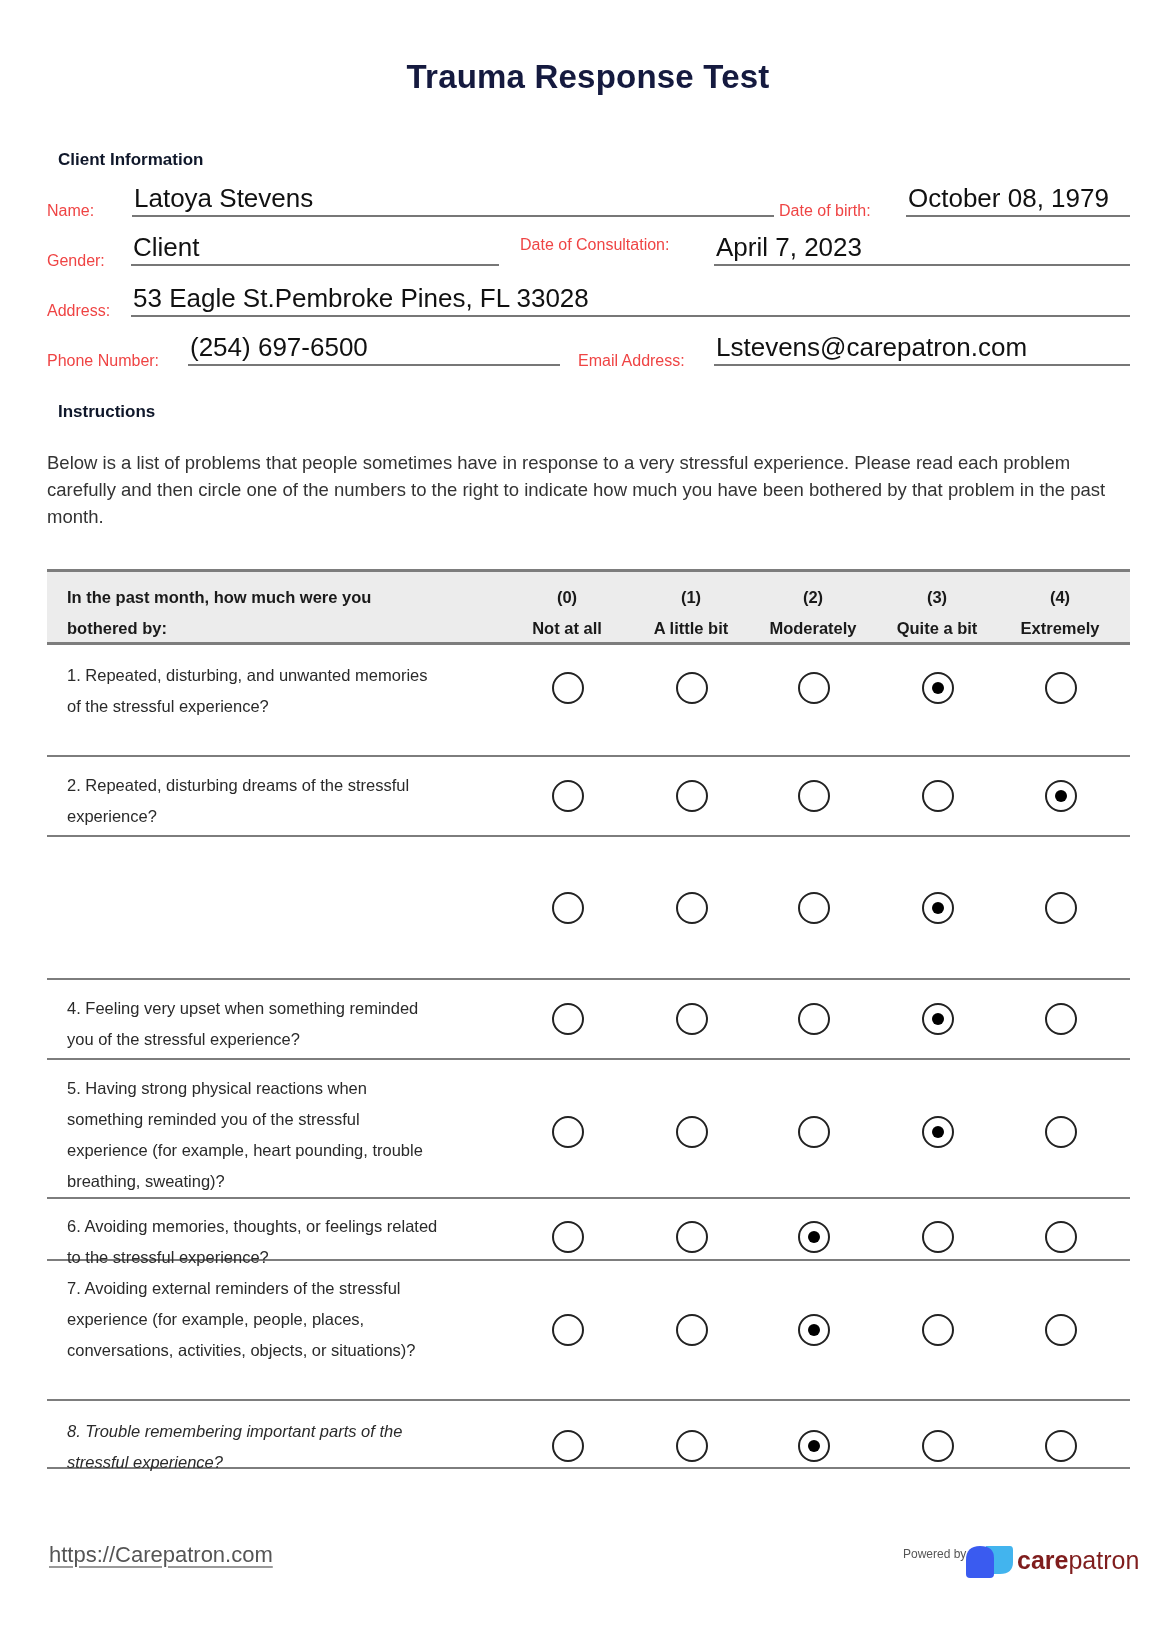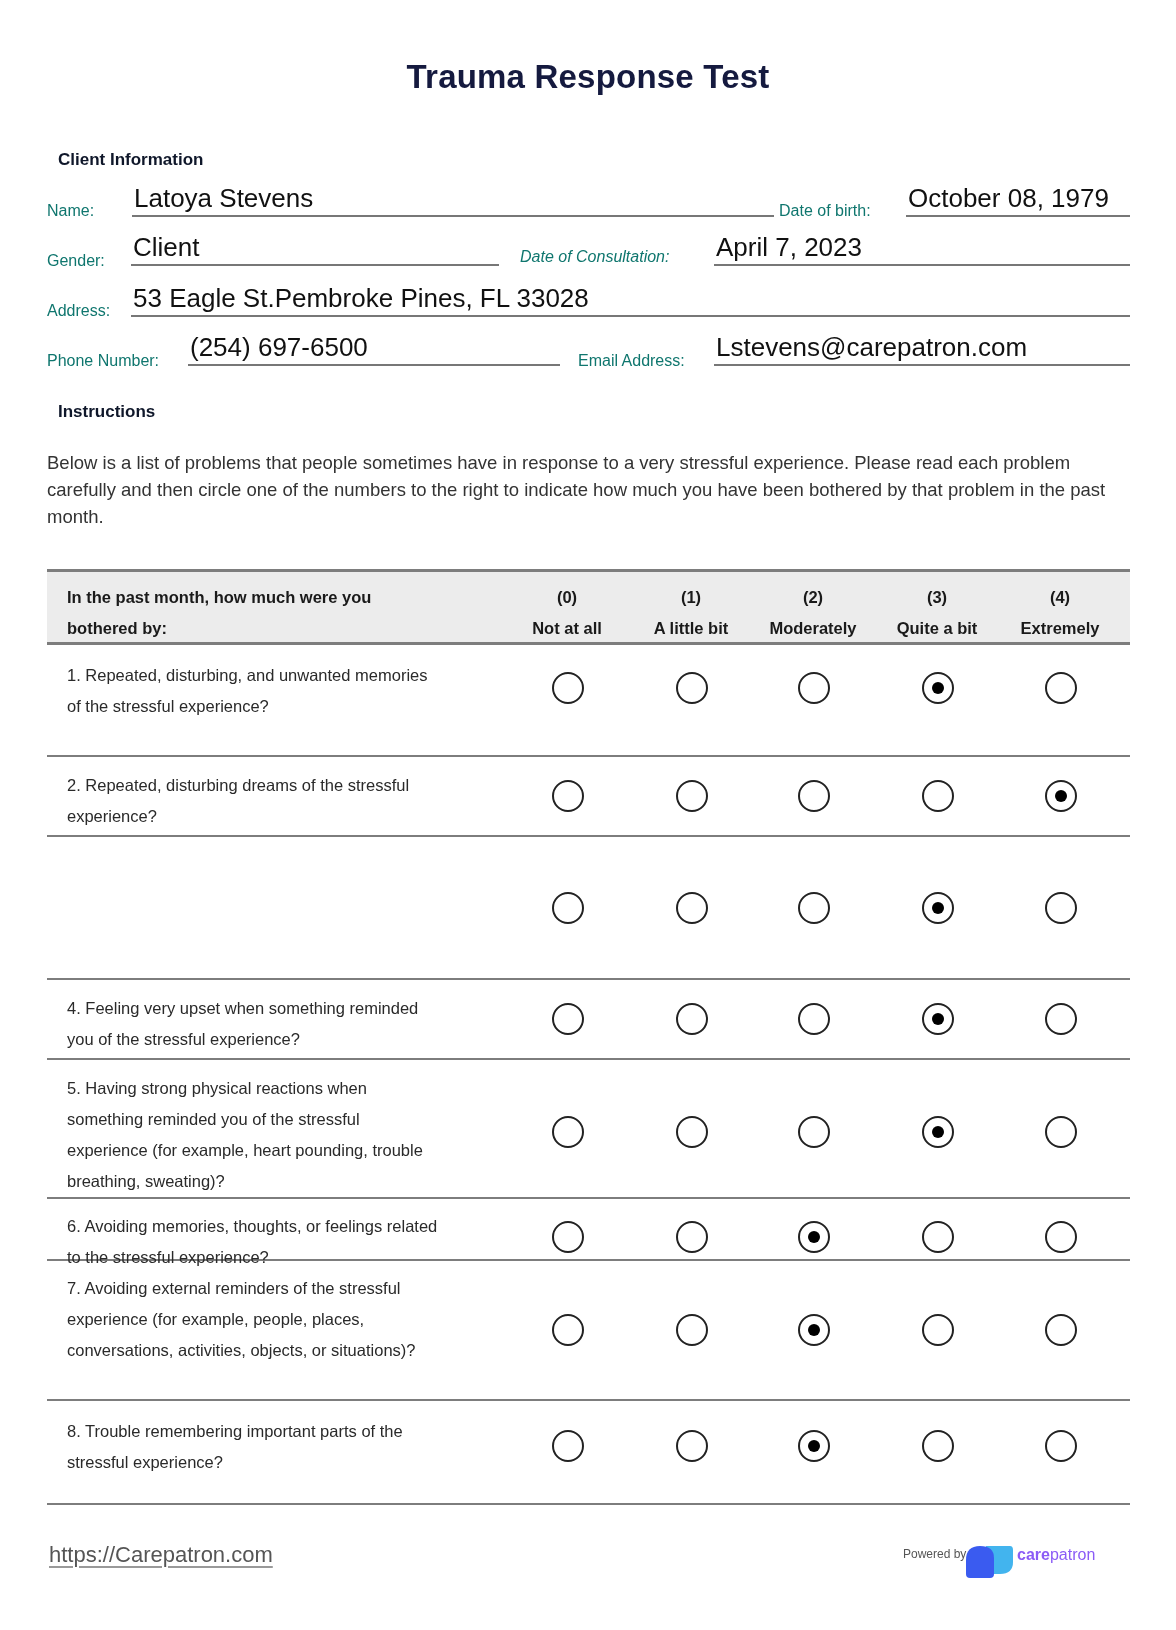--- a/index.html
+++ b/index.html
@@ -7,21 +7,21 @@
     body { font-family: "Liberation Sans", sans-serif; color: #222; position: relative; }
 
     .title {
       position: absolute; left: 0; top: 58px; width: 1176px; text-align: center;
       font-size: 33px; font-weight: bold; color: #151a3f; letter-spacing: 0.2px;
     }
     .section-heading {
       position: absolute; left: 58px; font-size: 17px; font-weight: bold; color: #0f172a;
     }
     .field-label {
-      position: absolute; font-size: 16px; color: #0f766e;
+      position: absolute; font-size: 16px; color: #ef4444;
     }
     .field-value {
       position: absolute; font-size: 26px; color: #111; border-bottom: 2px solid #777;
       padding-left: 2px; line-height: 32px; height: 35px; white-space: nowrap;
     }
     .instructions-text {
       position: absolute; left: 47px; top: 449px; width: 1090px;
       font-size: 18.5px; line-height: 27px; color: #333;
     }
 
@@ -60,41 +60,41 @@
       position: absolute; left: 49px; top: 1542px; font-size: 22px; color: #555;
       text-decoration: underline; text-decoration-color: #999; text-underline-offset: 4px;
     }
     .powered {
       position: absolute; left: 903px; top: 1547px; font-size: 12px; color: #555;
     }
     .logo-mark {
       position: absolute; left: 966px; top: 1544px; width: 48px; height: 34px;
     }
     .logo-text {
-      position: absolute; left: 1017px; top: 1546px; font-size: 16px; color: #8b5cf6;
+      position: absolute; left: 1017px; top: 1546px; font-size: 25px; color: #7f1d1d;
     }
     .logo-text b { font-weight: bold; }
   </style>
 </head>
 <body>
 
 <div class="title">Trauma Response Test</div>
 
 <div class="section-heading" style="top:150px;">Client Information</div>
 
 <div class="field-label" style="left:47px; top:202px;">Name:</div>
 <div class="field-value" style="left:124px; top:182px; width:642px;margin-left:8px;">Latoya Stevens</div>
 
 <div class="field-label" style="left:779px; top:202px;">Date of birth:</div>
 <div class="field-value" style="left:906px; top:182px; width:224px;">October 08, 1979</div>
 
 <div class="field-label" style="left:47px; top:252px;">Gender:</div>
 <div class="field-value" style="left:131px; top:231px; width:368px; padding-left:2px;">Client</div>
 
-<div class="field-label" style="left:520px; top:248px;font-style:italic;">Date of Consultation:</div>
+<div class="field-label" style="left:520px; top:236px;">Date of Consultation:</div>
 <div class="field-value" style="left:714px; top:231px; width:416px;">April 7, 2023</div>
 
 <div class="field-label" style="left:47px; top:302px;">Address:</div>
 <div class="field-value" style="left:131px; top:282px; width:999px;">53 Eagle St.Pembroke Pines, FL 33028</div>
 
 <div class="field-label" style="left:47px; top:352px;">Phone Number:</div>
 <div class="field-value" style="left:188px; top:331px; width:372px;">(254) 697-6500</div>
 
 <div class="field-label" style="left:578px; top:352px;">Email Address:</div>
 <div class="field-value" style="left:714px; top:331px; width:416px;">Lstevens@carepatron.com</div>
@@ -179,21 +179,21 @@
         <div class="radio" style="left: 1014px; top: 38px;"></div>
       </div>
       <div class="row" style="height: 140px;">
         <div class="q-text" style="top: 12px;">7. Avoiding external reminders of the stressful experience (for example, people, places, conversations, activities, objects, or situations)?</div>
         <div class="radio" style="left: 521px; top: 69px;"></div>
         <div class="radio" style="left: 645px; top: 69px;"></div>
         <div class="radio checked" style="left: 767px; top: 69px;"></div>
         <div class="radio" style="left: 891px; top: 69px;"></div>
         <div class="radio" style="left: 1014px; top: 69px;"></div>
       </div>
-      <div class="row" style="height: 104px;">
+      <div class="row" style="height: 68px; font-style: italic;">
         <div class="q-text" style="top: 15px;">8. Trouble remembering important parts of the stressful experience?</div>
         <div class="radio" style="left: 521px; top: 45px;"></div>
         <div class="radio" style="left: 645px; top: 45px;"></div>
         <div class="radio checked" style="left: 767px; top: 45px;"></div>
         <div class="radio" style="left: 891px; top: 45px;"></div>
         <div class="radio" style="left: 1014px; top: 45px;"></div>
       </div>
     </div>
 </div>
 

